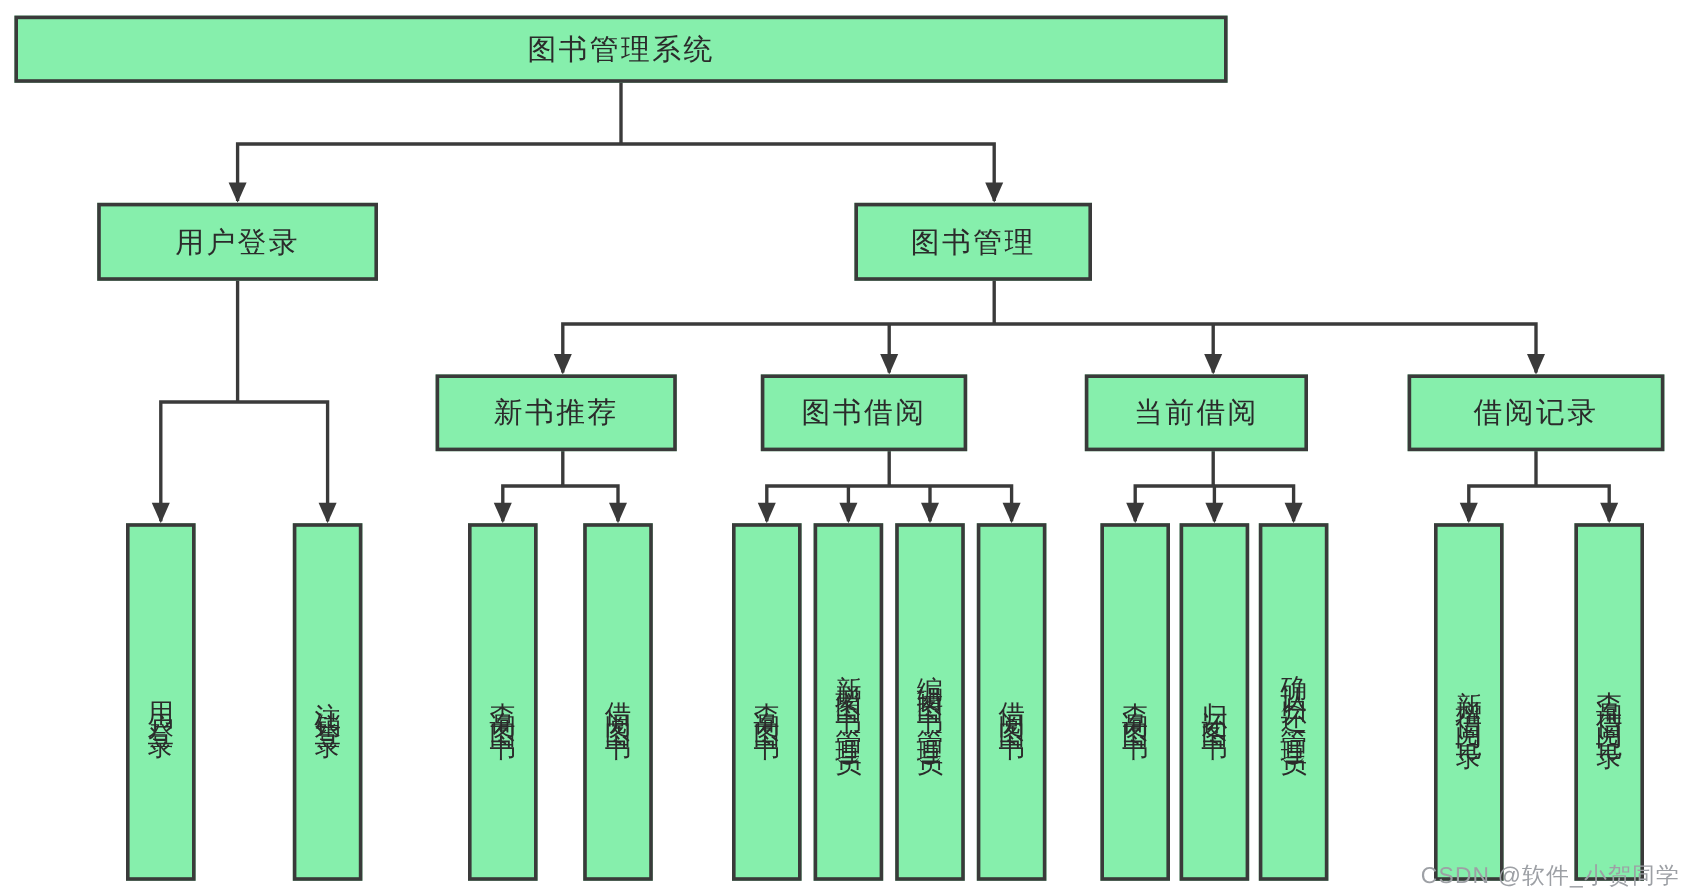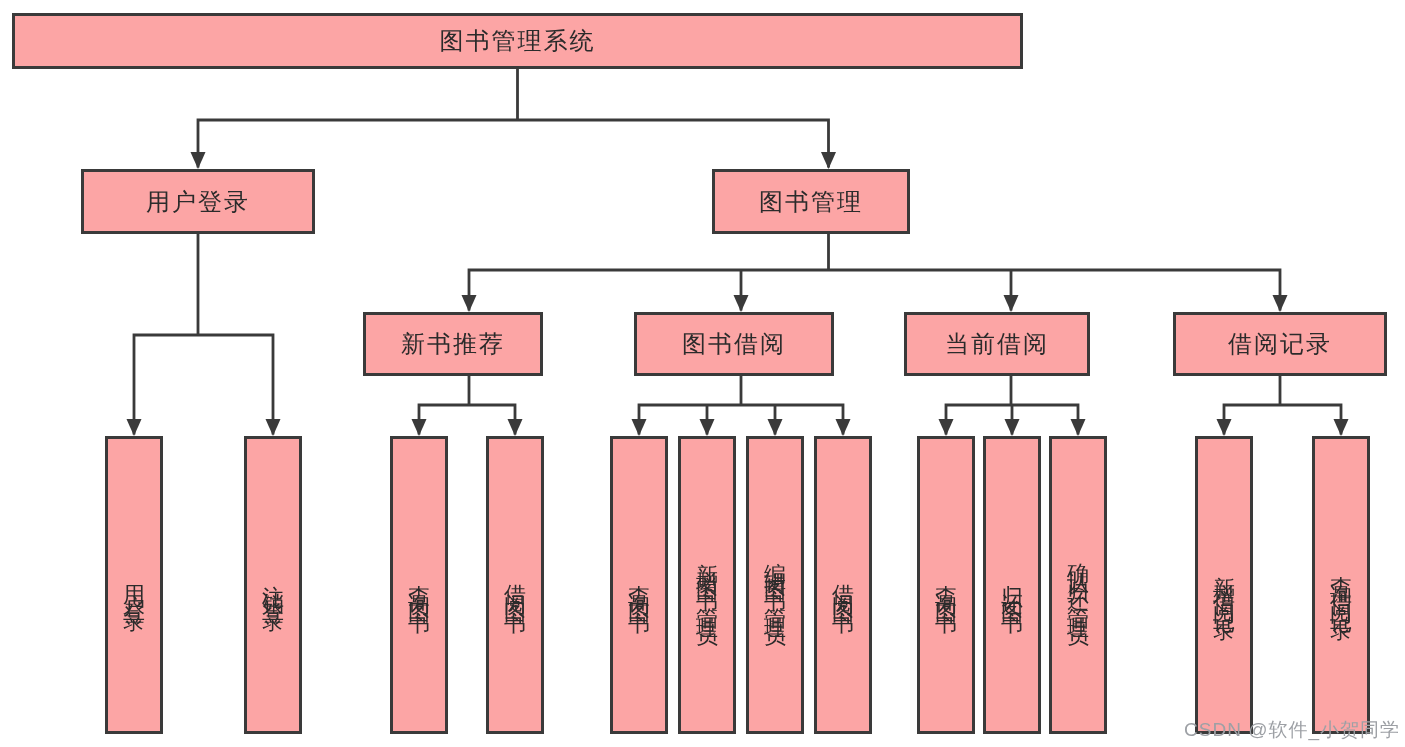--- a/index.html
+++ b/index.html
@@ -22,21 +22,21 @@
   }
   .connectors path {
     stroke: #3a3a3a;
     stroke-width: 2.8;
     fill: none;
     stroke-linecap: square;
   }
   .connectors polygon { fill: #3a3a3a; }
   .node {
     position: absolute;
-    background: #fca5a5;
+    background: #86efac;
     border: 3px solid #3a3a3a;
     display: flex;
     align-items: center;
     justify-content: center;
     z-index: 2;
   }
   .node span {
     color: #2b2b2b;
     white-space: nowrap;
   }
@@ -124,24 +124,24 @@
     <span>图书管理系统</span>
   </div>
 
   <div class="node h-node l2" style="left:81px;width:234px;">
     <span>用户登录</span>
   </div>
   <div class="node h-node l2" style="left:712px;width:198px;">
     <span>图书管理</span>
   </div>
 
-  <div class="node h-node l3" style="left:363px;width:180px;">
+  <div class="node h-node l3" style="left:363px;width:201px;">
     <span>新书推荐</span>
   </div>
-  <div class="node h-node l3" style="left:634px;width:200px;">
+  <div class="node h-node l3" style="left:634px;width:172px;">
     <span>图书借阅</span>
   </div>
   <div class="node h-node l3" style="left:904px;width:186px;">
     <span>当前借阅</span>
   </div>
   <div class="node h-node l3" style="left:1173px;width:214px;">
     <span>借阅记录</span>
   </div>
 
   <div class="node leaf" style="left:105px;">

